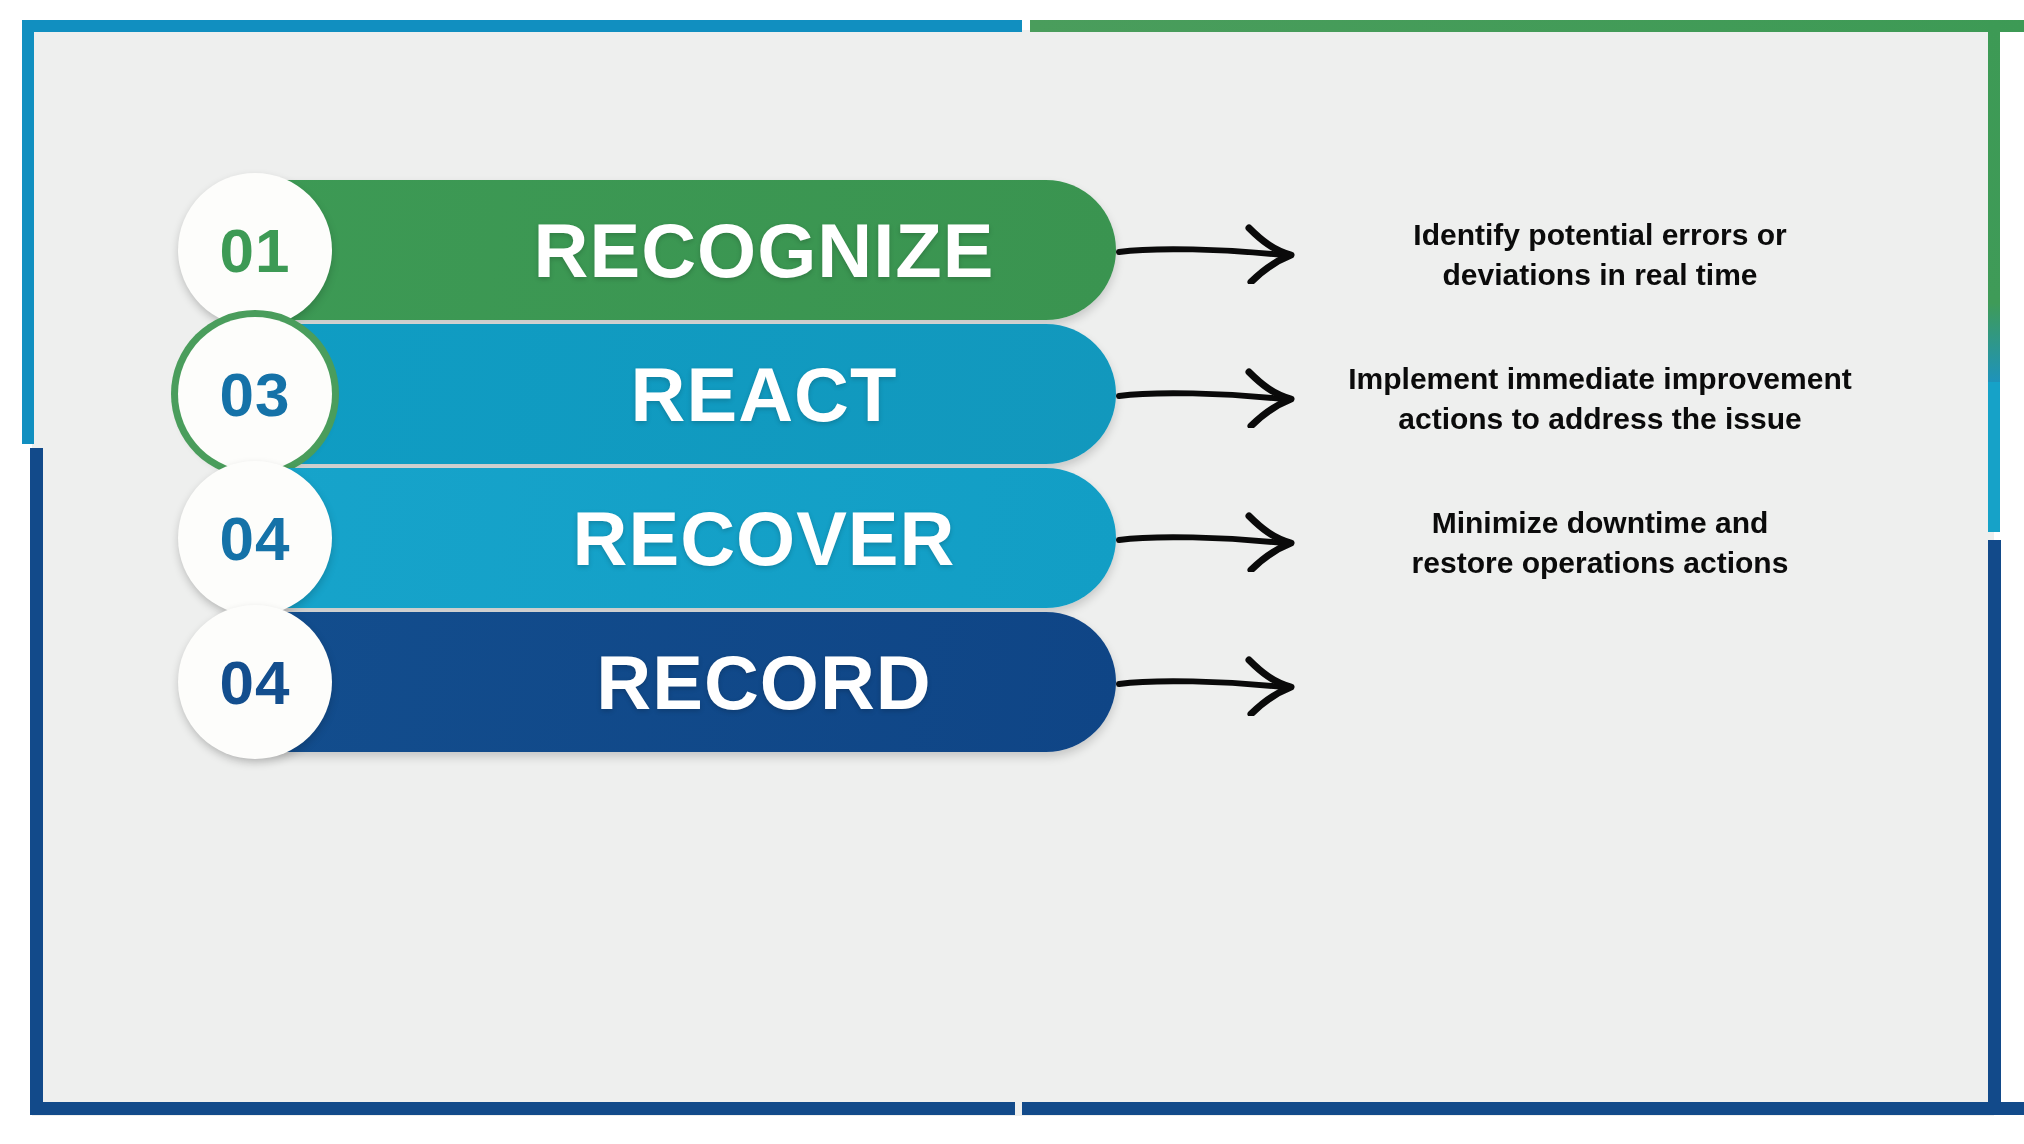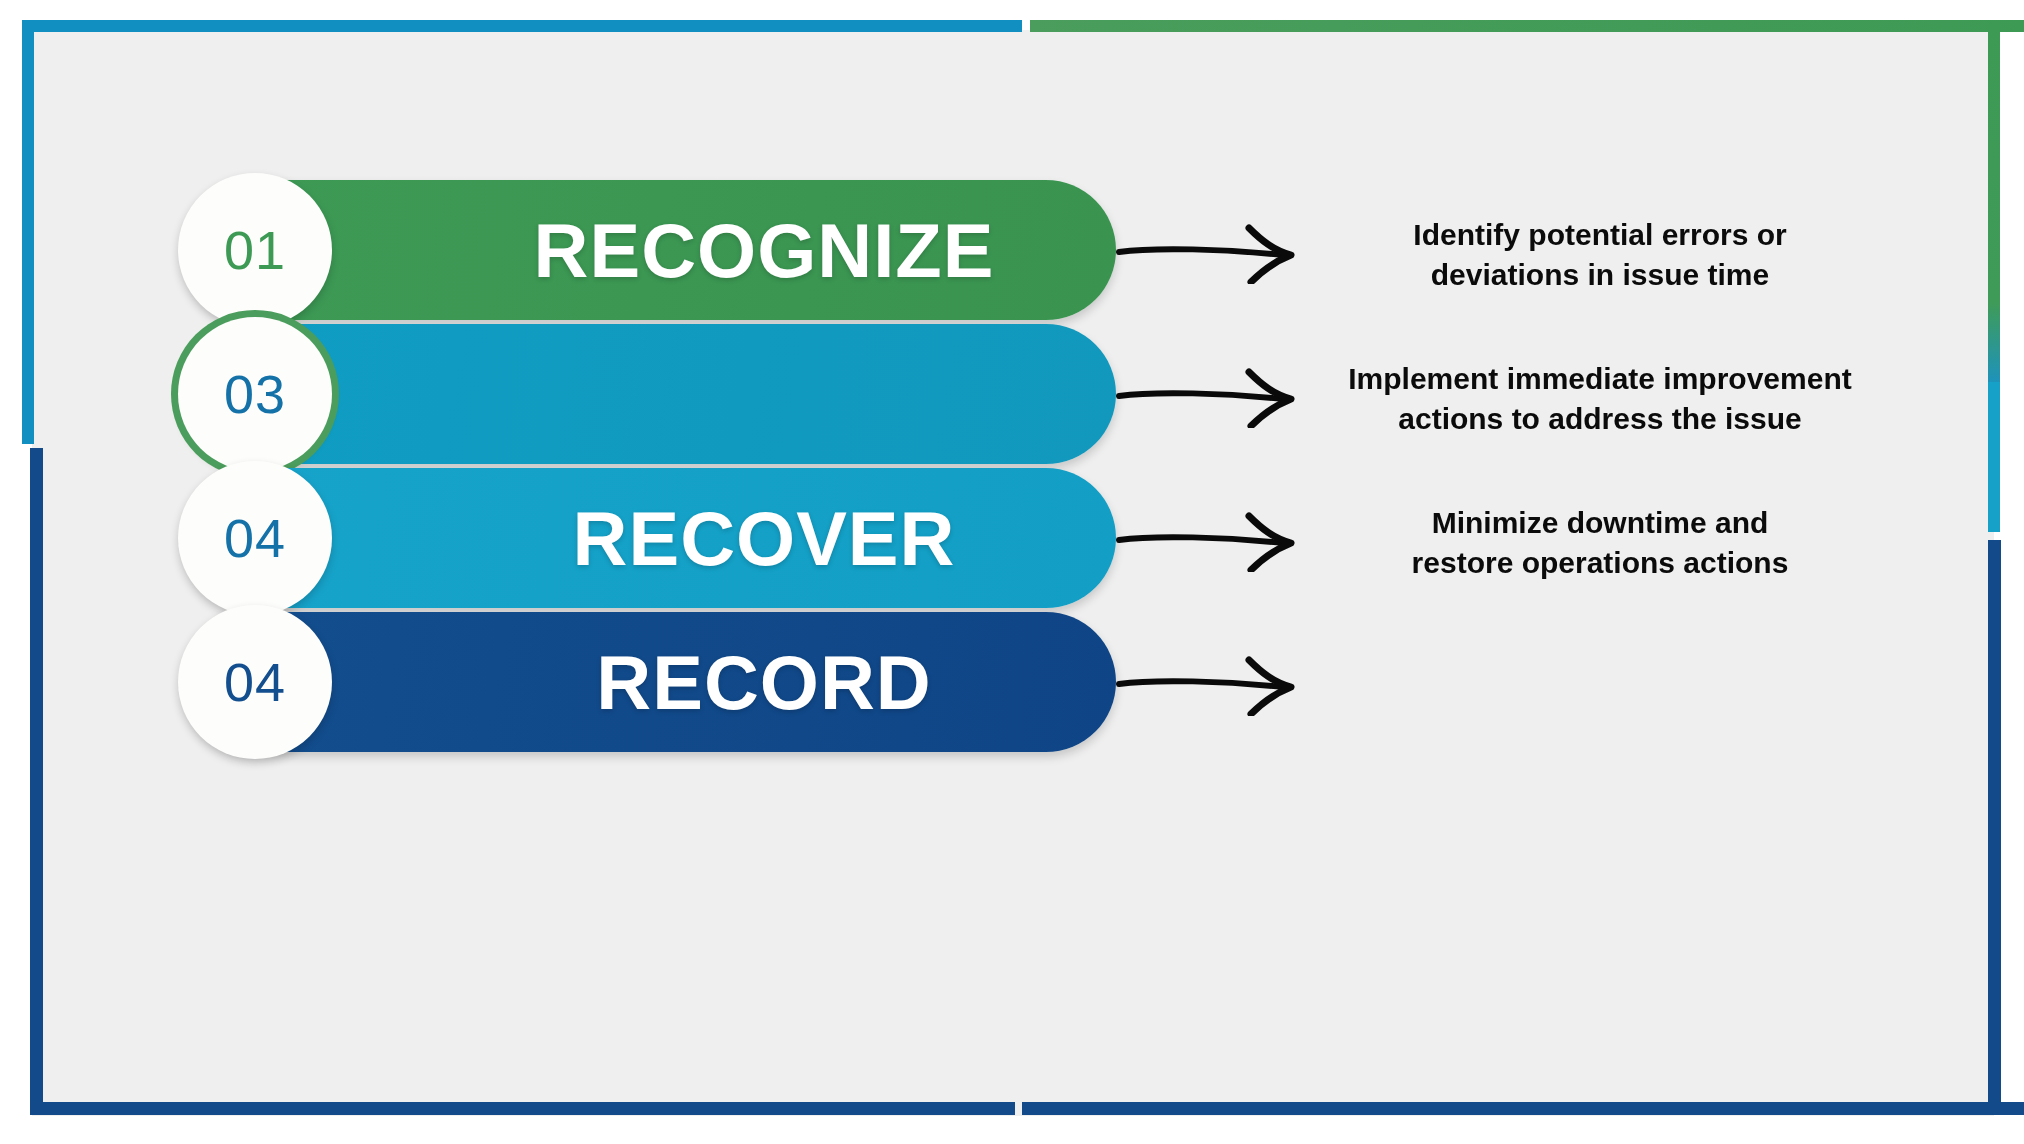--- a/index.html
+++ b/index.html
@@ -136,22 +136,22 @@
     width: 154px;
     height: 154px;
     border-radius: 50%;
     background: #fdfdfb;
     display: flex;
     align-items: center;
     justify-content: center;
     box-shadow: 0 4px 9px rgba(0,0,0,0.18);
   }
   .badge-num {
-    font-size: 54px;
-    font-weight: 400;
+    font-size: 62px;
+    font-weight: 700;
     letter-spacing: 1px;
     font-family: "Liberation Sans", sans-serif;
   }
 
   
   .arrow {
     position: absolute;
     left: 1115px;
     top: 42px;
     width: 200px;
@@ -202,25 +202,26 @@
           <div class="badge">
             <div class="badge-num" style="color: rgb(61, 154, 85);">01</div>
           </div>
         </div>
         <div class="arrow"><svg width="200" height="62" viewBox="0 0 200 62">
             <path d="M4,30 C40,25 110,27 168,33" fill="none" stroke="#0a0a0a" stroke-width="6" stroke-linecap="round"></path>
             <path d="M134,6 C146,18 158,28 176,33 C158,40 146,50 136,60" fill="none" stroke="#0a0a0a" stroke-width="7" stroke-linecap="round" stroke-linejoin="round"></path>
           </svg></div>
         <div class="desc">
           <span>Identify potential errors or</span>
-          <span>deviations in issue time</span>
+          <span>deviations in real time</span>
         </div>
       </div>
       <div class="row" style="top: 324px;">
         <div class="pill" style="background: linear-gradient(100deg, rgb(15, 157, 196) 0%, rgb(18, 152, 189) 100%);">
+          <div class="pill-label">REACT</div>
           <div class="badge" style="box-shadow: rgb(74, 157, 92) 0px 0px 0px 7px, rgba(0, 0, 0, 0.18) 0px 4px 9px;">
             <div class="badge-num" style="color: rgb(21, 114, 168);">03</div>
           </div>
         </div>
         <div class="arrow"><svg width="200" height="62" viewBox="0 0 200 62">
             <path d="M4,30 C40,25 110,27 168,33" fill="none" stroke="#0a0a0a" stroke-width="6" stroke-linecap="round"></path>
             <path d="M134,6 C146,18 158,28 176,33 C158,40 146,50 136,60" fill="none" stroke="#0a0a0a" stroke-width="7" stroke-linecap="round" stroke-linejoin="round"></path>
           </svg></div>
         <div class="desc">
           <span>Implement immediate improvement</span>

